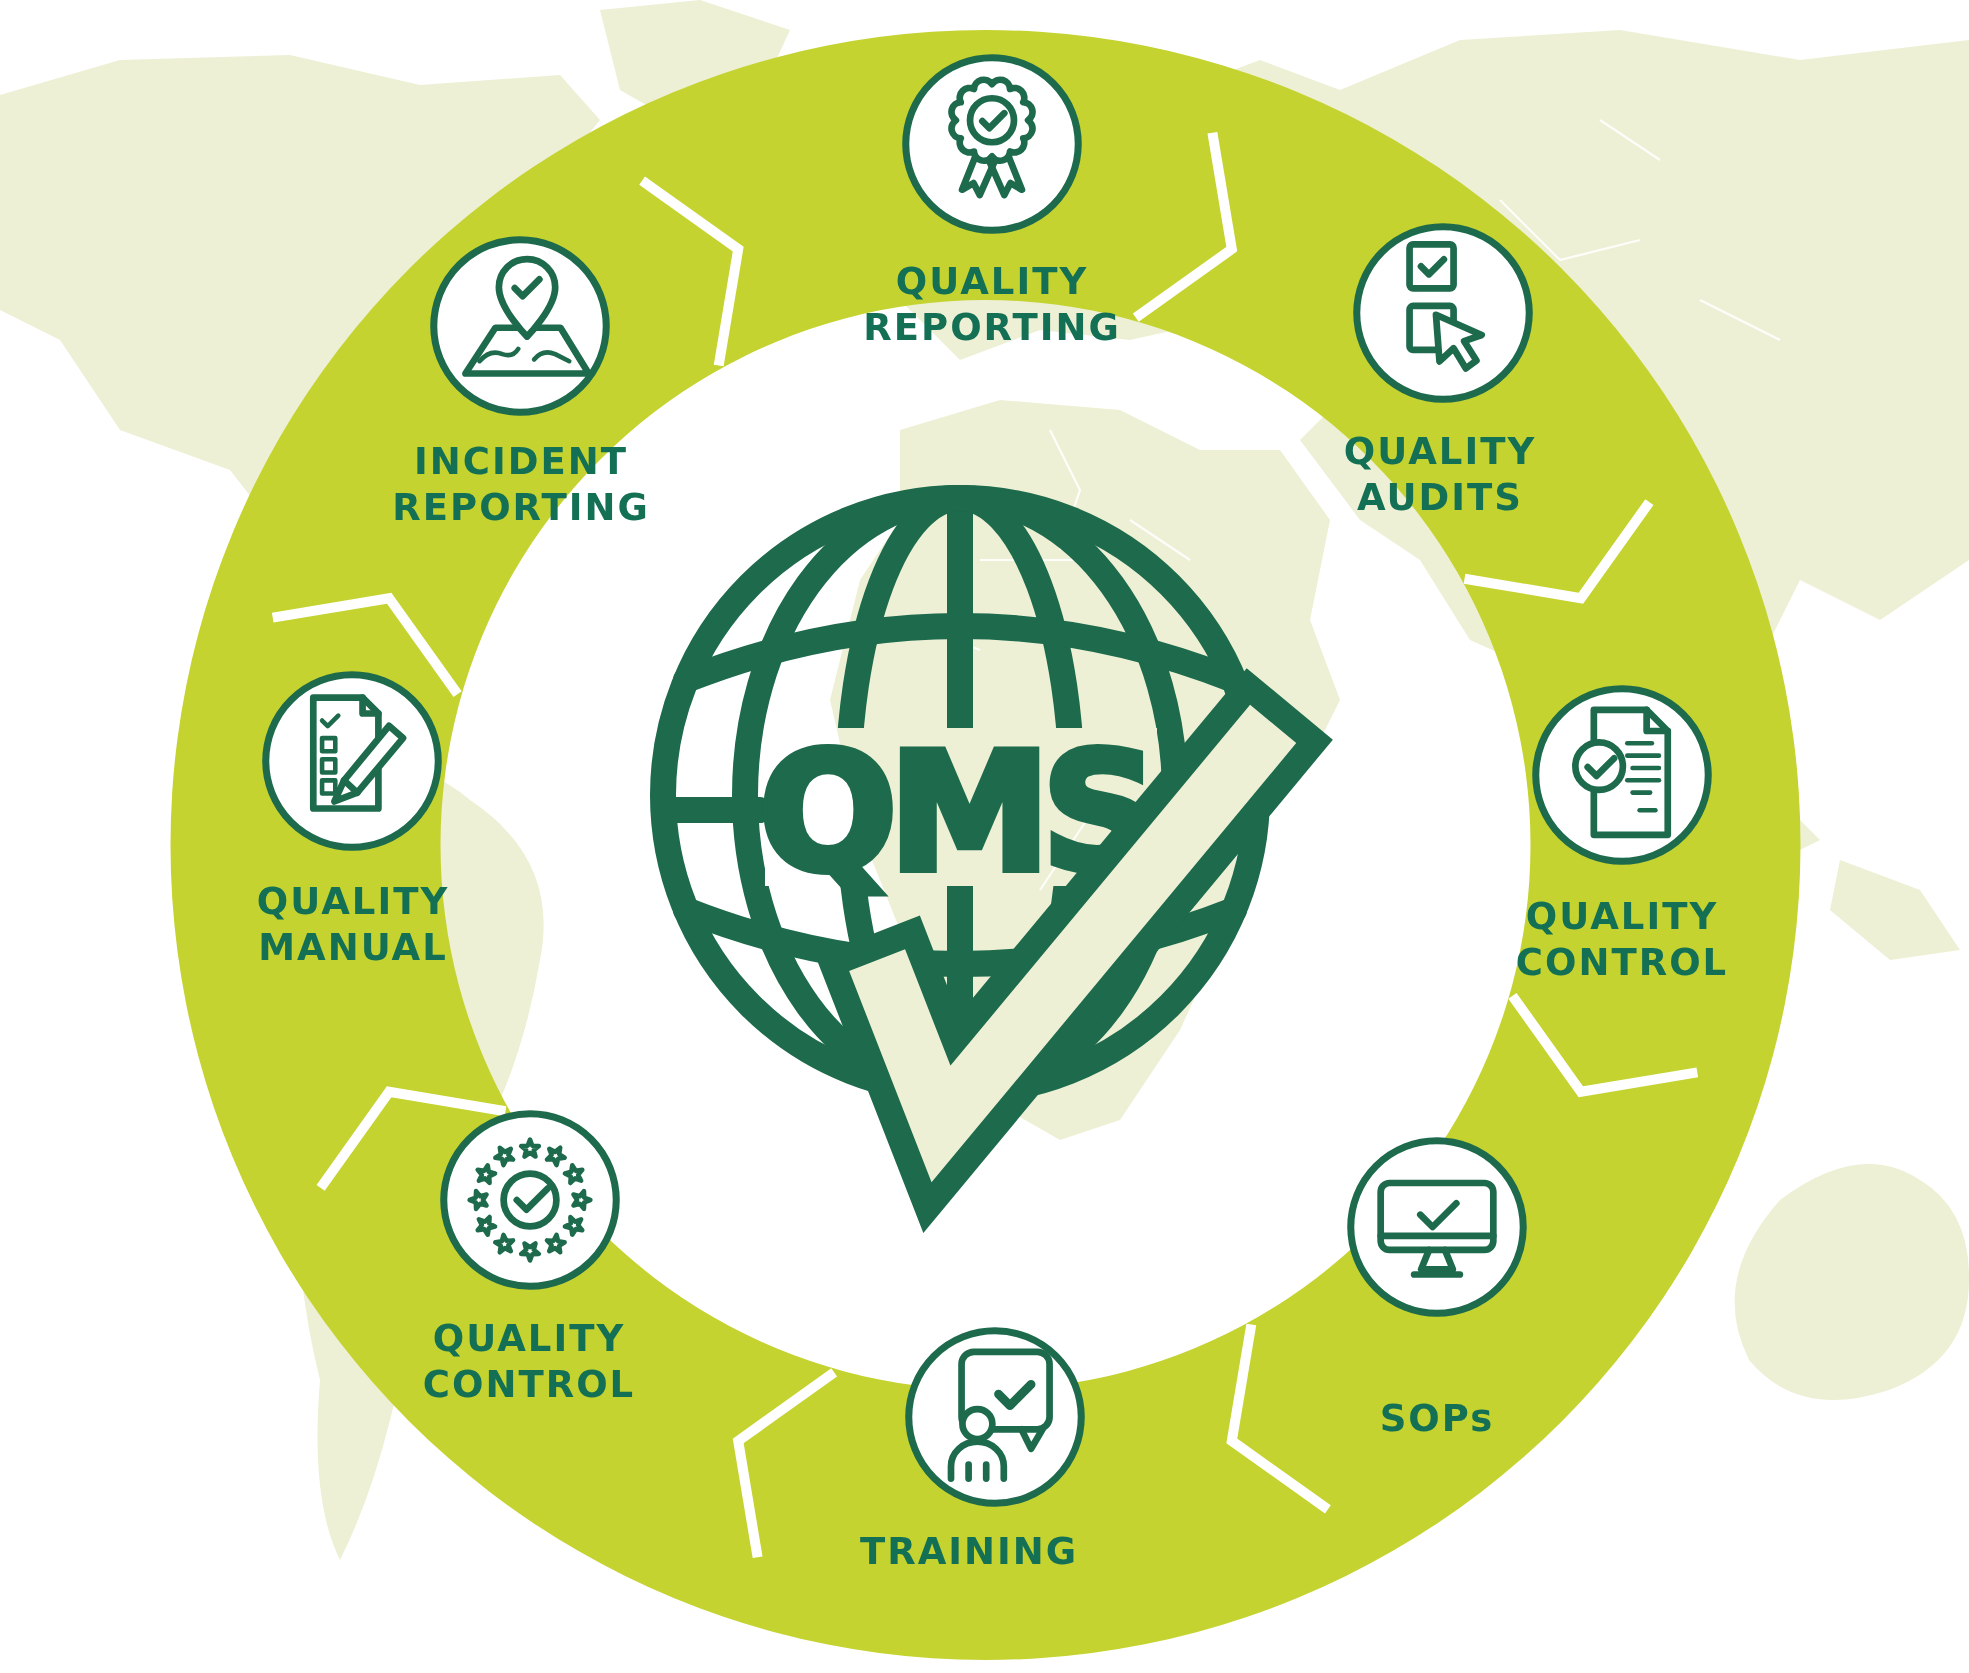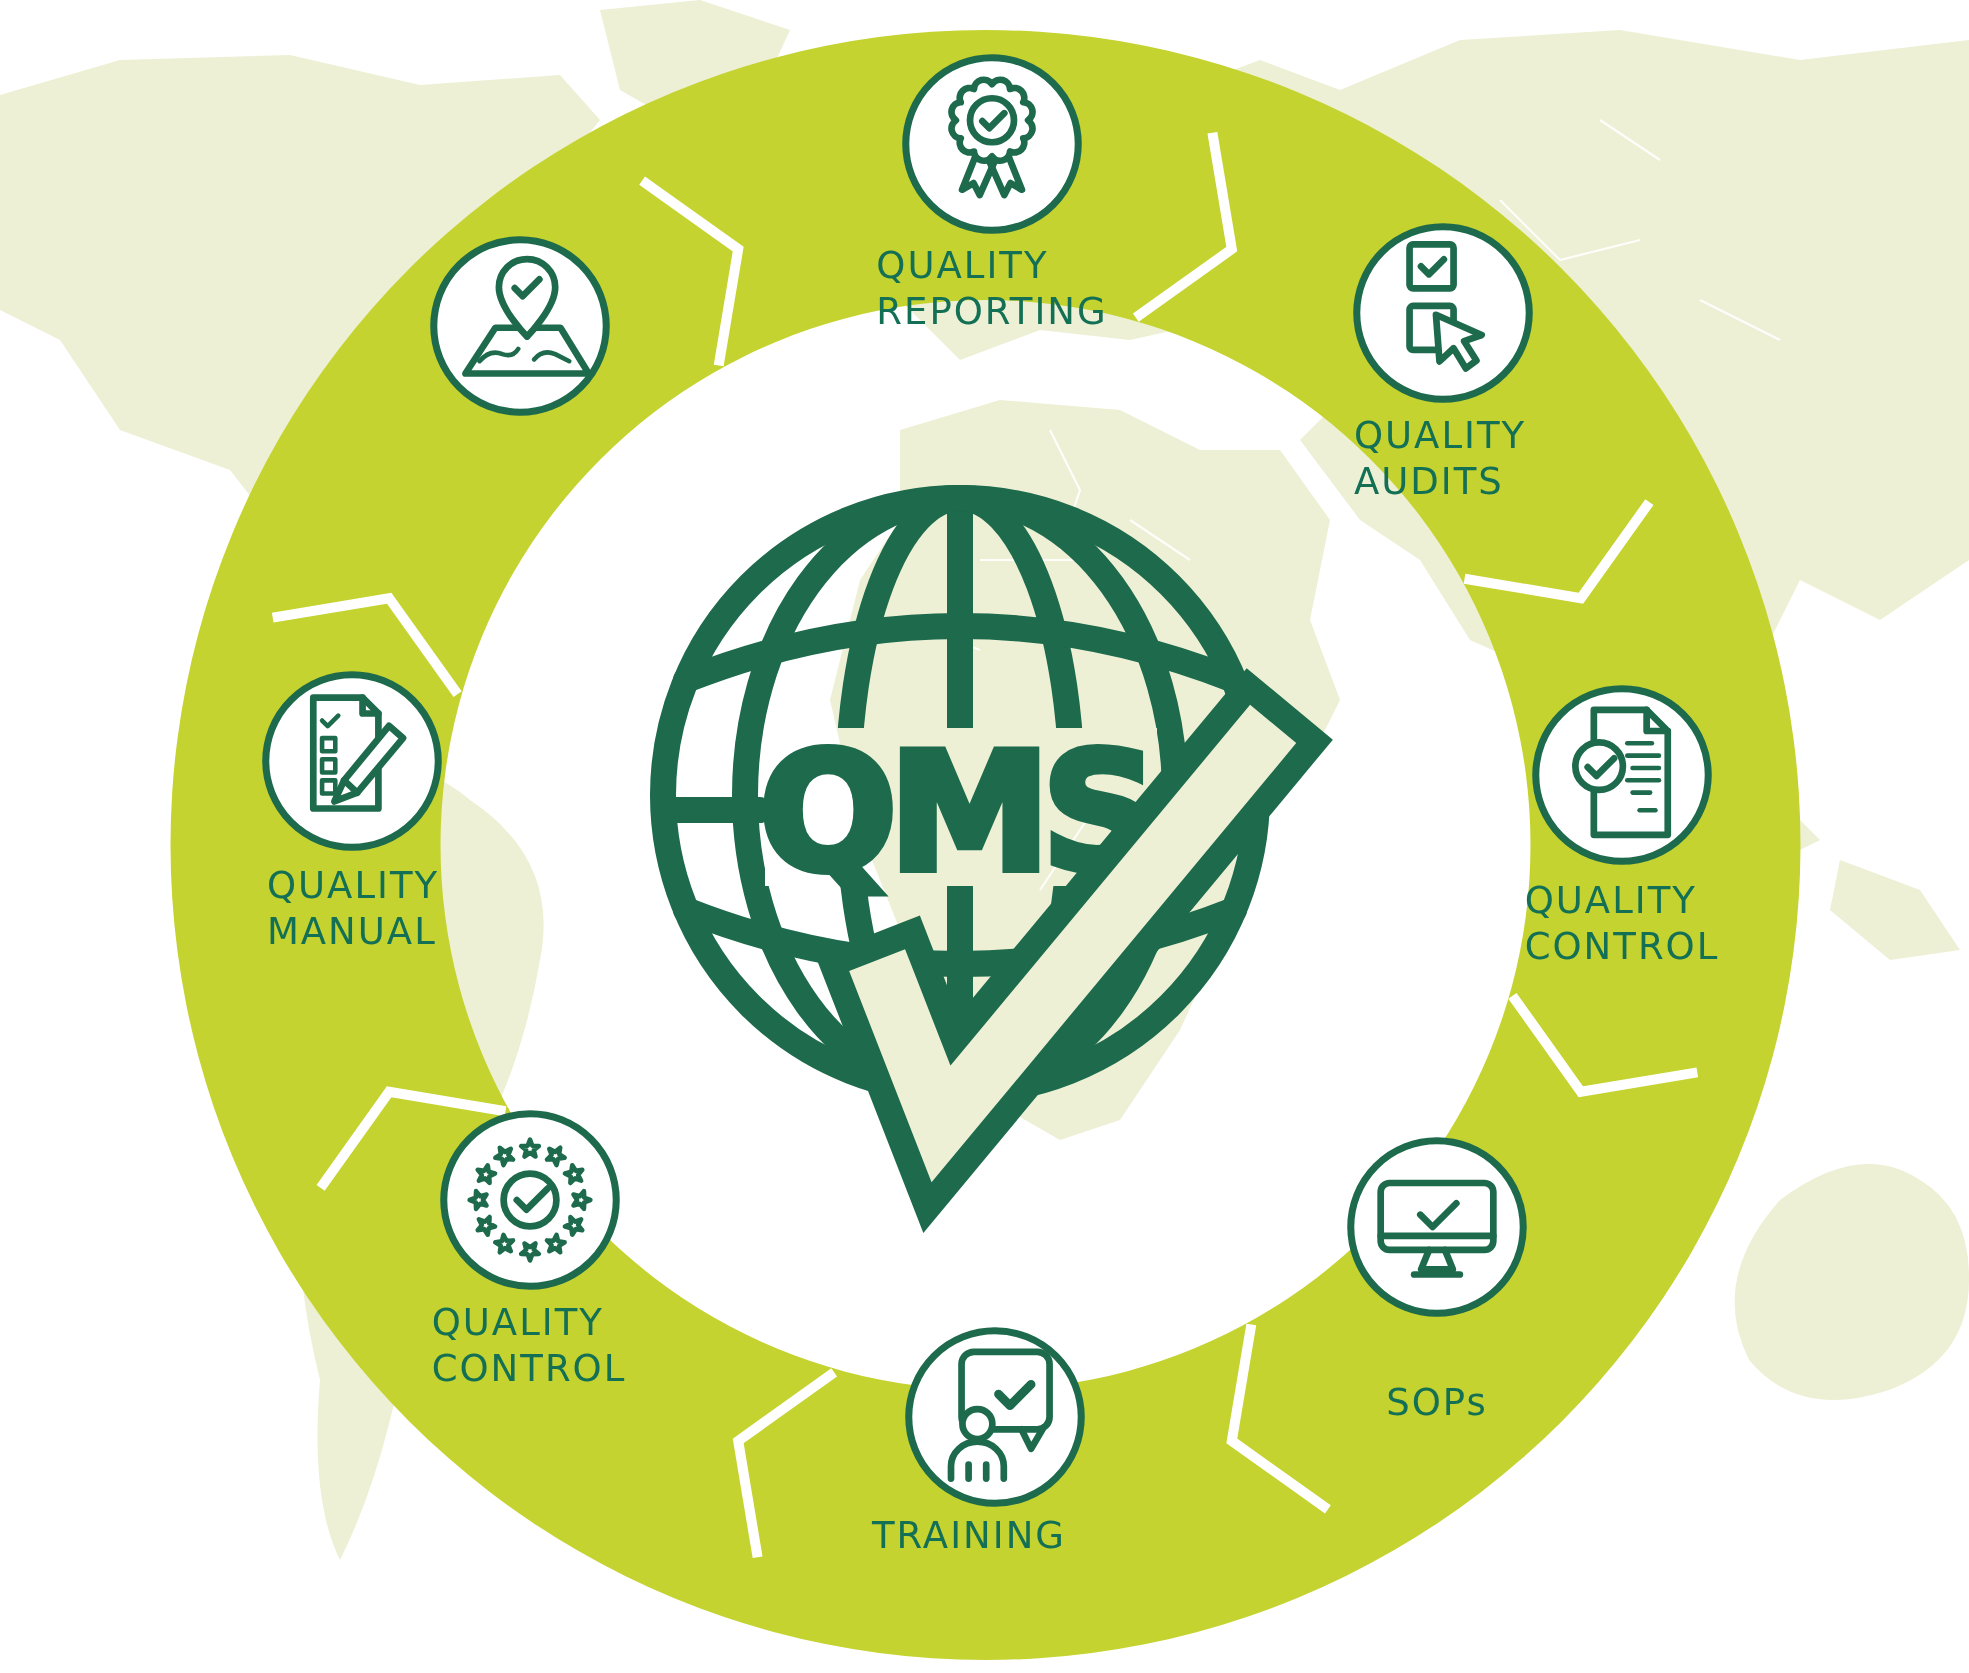--- a/index.html
+++ b/index.html
@@ -26,22 +26,22 @@
   .ic-thin{stroke:var(--line-green);fill:none;stroke-width:2.6;stroke-linecap:round;stroke-linejoin:round;}
   .icw{fill:#fff;stroke:var(--line-green);stroke-width:3.8;stroke-linecap:round;stroke-linejoin:round;}
   
   .gl{stroke:var(--line-green);stroke-width:26;fill:none;stroke-linecap:round;}
   .qms-text{fill:var(--line-green);stroke:var(--line-green);stroke-width:8;paint-order:stroke;
             font-family:"DejaVu Sans","Liberation Sans",sans-serif;font-weight:900;
             font-size:162px;letter-spacing:-8px;}
   .chk-outer{stroke:var(--line-green);stroke-width:112;fill:none;stroke-linecap:square;stroke-linejoin:miter;stroke-miterlimit:12;}
   .chk-inner{stroke:var(--land);stroke-width:60;fill:none;stroke-linecap:square;stroke-linejoin:miter;stroke-miterlimit:12;}
   
-  .label{position:absolute;transform:translateX(-50%);white-space:nowrap;
-         font-weight:normal;font-size:37px;line-height:46px;letter-spacing:2px;color:var(--text-green);}
+  .label{position:absolute;transform:translateX(-50%);text-align:center;white-space:nowrap;
+         font-weight:bold;font-size:37px;line-height:46px;letter-spacing:2px;color:var(--text-green);margin-top:16px;}
   .label span{display:block;}
 </style>
 </head>
 <body>
 
 <div id="stage">
   <svg width="1969" height="1673" viewBox="0 0 1969 1673">
     <defs>
       <mask id="txtband" maskUnits="userSpaceOnUse" x="0" y="0" width="1969" height="1673">
         <rect x="0" y="0" width="1969" height="1673" fill="#fff"></rect>
@@ -225,13 +225,17 @@
     <span></span>
   </div>
   <div class="label" style="left:529px;top:1300px">
     <span>QUALITY</span>
     <span>CONTROL</span>
   </div>
   <div class="label" style="left:353px;top:863px">
     <span>QUALITY</span>
     <span>MANUAL</span>
   </div>
+  <div class="label" style="left:521px;top:423px">
+    <span>INCIDENT</span>
+    <span>REPORTING</span>
+  </div>
 </div>
 
 </body></html>

